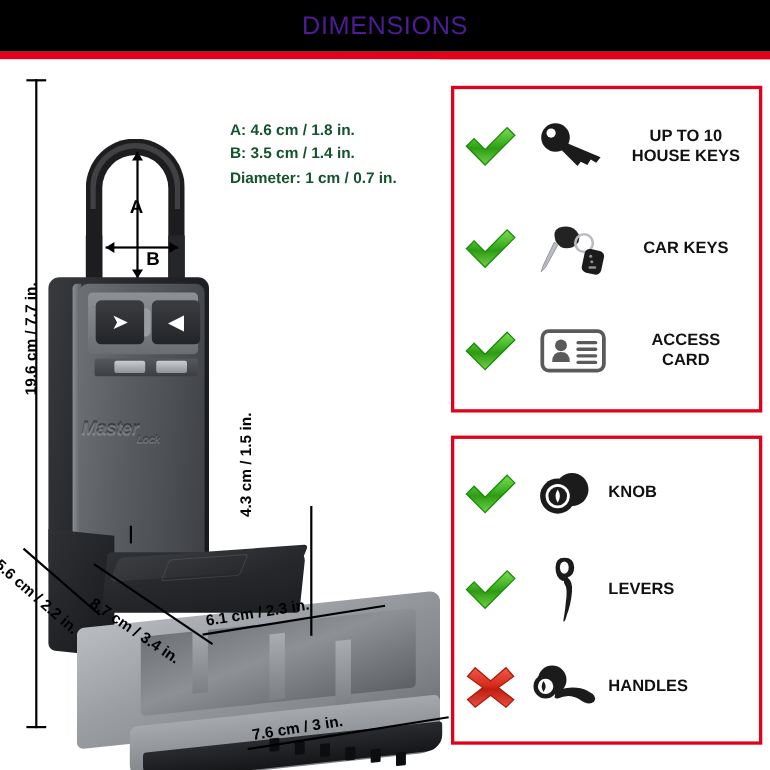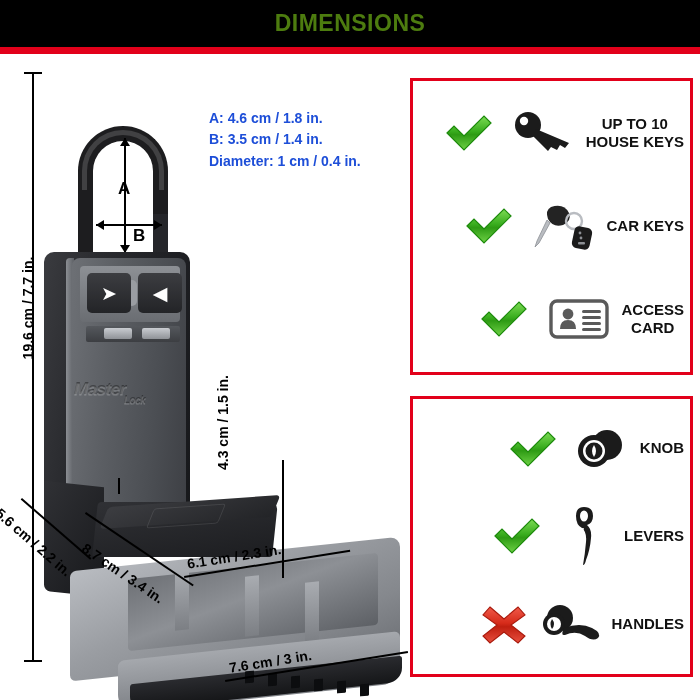--- a/index.html
+++ b/index.html
@@ -13,21 +13,21 @@
   #root{position:relative;width:700px;height:700px;}
 
   
   .header-bar{
     position:absolute;left:0;top:0;width:700px;height:47px;
     background:#000000;
   }
   .header-title{
     position:absolute;left:0;top:0;width:700px;height:47px;
     display:flex;align-items:center;justify-content:center;
-    color:#4d7c0f;font-size:23px;font-weight:bold;letter-spacing:0.5px;
+    color:#4c1d95;font-size:23px;font-weight:normal;letter-spacing:0.5px;
   }
   .header-stripe{
     position:absolute;left:0;top:47px;width:700px;height:7px;
     background:#e2001a;
   }
 
   
   .product-area{
     position:absolute;left:0;top:54px;width:400px;height:646px;
     background:#ffffff;
@@ -232,32 +232,32 @@
   .lbl-43{left:215px;top:470px;transform:rotate(-90deg);transform-origin:left top;font-size:14px;}
   .d-line-43{left:282px;top:460px;width:2px;height:118px;}
 
   .lbl-76{left:228px;top:660px;transform:rotate(-9deg);transform-origin:left top;font-size:14px;}
   .d-line-76{left:225px;top:680px;width:185px;height:2px;
     transform:rotate(-9deg);transform-origin:left top;}
 
   
   .spec-text{
     position:absolute;left:209px;top:108px;font-size:14px;font-weight:bold;
-    color:#1d4ed8;line-height:1.52;white-space:nowrap;
+    color:#14532d;line-height:1.52;white-space:nowrap;
   }
 
   
   .panel{
     position:absolute;left:410px;top:78px;width:283px;height:297px;
     border:3px solid #e2001a;background:#ffffff;box-sizing:border-box;
   }
   .panel.two{top:396px;height:281px;}
   .panel-rows{
     display:flex;flex-direction:column;justify-content:space-around;
-    height:100%;box-sizing:border-box;padding:6px 0;align-items:flex-end;
+    height:100%;box-sizing:border-box;padding:6px 0;
   }
   .row{
     display:flex;align-items:center;height:33.33%;
   }
   .mark{width:66px;display:flex;align-items:center;justify-content:center;flex:none;}
   .icon-cell{width:84px;display:flex;align-items:center;justify-content:center;flex:none;}
   .row-label{
     flex:1;text-align:center;font-size:15px;font-weight:bold;color:#111;
     line-height:1.25;padding-right:6px;
   }
@@ -322,21 +322,21 @@
     <div class="tab t2"></div>
     <div class="tab t3"></div>
     <div class="tab t4"></div>
     <div class="tab t5"></div>
     <div class="tab t6"></div>
   </div>
 
   <div class="spec-text">
     <div>A: 4.6 cm / 1.8 in.</div>
     <div>B: 3.5 cm / 1.4 in.</div>
-    <div>Diameter: 1 cm / 0.4 in.</div>
+    <div>Diameter: 1 cm / 0.7 in.</div>
   </div>
 
   <div class="dimline v-line-h"></div>
   <div class="dimline v-tick-top"></div>
   <div class="dimline v-tick-bot"></div>
   <div class="dim-label lbl-height">19.6 cm / 7.7 in.</div>
 
   <div class="dimline d-line-depth"></div>
   <div class="dimline d-tick-depth"></div>
   <div class="dim-label lbl-depth">5.6 cm / 2.2 in.</div>

